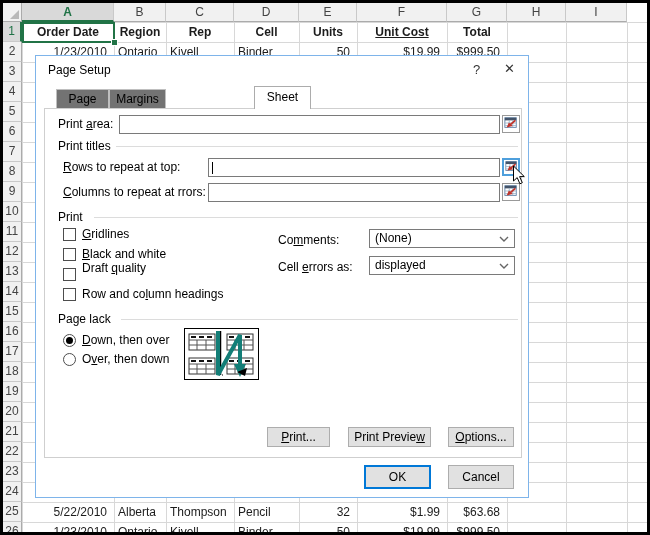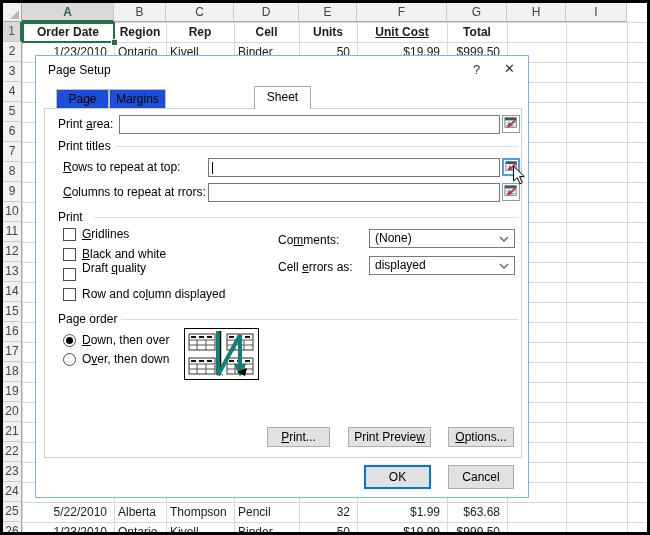--- a/index.html
+++ b/index.html
@@ -16,21 +16,21 @@
   .rowhdr.sel{background:#d9d9d9;color:#1f7246;border-right:2px solid #217346;width:17px;}
   .corner{position:absolute;left:0;top:0;width:18px;height:18px;background:#f1f1f1;border-right:1px solid #ababab;border-bottom:1px solid #ababab;}
   .corner:after{content:"";position:absolute;right:2px;bottom:2px;border-left:9px solid transparent;border-bottom:9px solid #b8b8b8;}
   .cell{position:absolute;height:20px;line-height:20px;font-size:12px;color:#1c1c1c;white-space:nowrap;overflow:hidden;box-sizing:border-box;}
   .cell.b{font-weight:bold;}
   #selbox{position:absolute;box-sizing:border-box;border:2px solid #217346;}
   #fill-handle{position:absolute;width:5px;height:5px;background:#217346;border:1px solid #fff;}
   
   #dlg{position:absolute;left:35px;top:55px;width:494px;height:443px;background:#fff;border:1px solid #7eb4ea;box-sizing:border-box;z-index:10;font-size:12px;color:#000;}
   .abs{position:absolute;}
-  .tab{position:absolute;box-sizing:border-box;background:#1d4ed8;border:1px solid #bfbfbf;border-bottom:none;text-align:center;line-height:18px;height:26px;top:33px;}
+  .tab{position:absolute;box-sizing:border-box;background:#737373;border:1px solid #bfbfbf;border-bottom:none;text-align:center;line-height:18px;height:26px;top:33px;}
   .tab.active{background:#fff;border-color:#acacac;top:30px;height:23px;line-height:21px;z-index:3;}
   #pagebox{position:absolute;left:8px;top:52px;width:478px;height:350px;border:1px solid #cfcfcf;box-sizing:border-box;background:#fff;z-index:1;}
   .grpline{position:absolute;height:1px;background:#dcdcdc;}
   .tb{position:absolute;box-sizing:border-box;border:1px solid #7a7a7a;background:#fff;height:19px;}
   .iconbtn{position:absolute;width:18px;height:18px;box-sizing:border-box;border:1px solid #999;background:#fff;padding:0;}
   .iconbtn.hover{border:2px solid #4e9fdc;}
   .cbx{position:absolute;width:13px;height:13px;box-sizing:border-box;border:1px solid #4d4d4d;background:#fff;}
   .rad{position:absolute;width:13px;height:13px;box-sizing:border-box;border:1px solid #4d4d4d;border-radius:50%;background:#fff;}
   .rad.on:after{content:"";position:absolute;left:2px;top:2px;width:7px;height:7px;border-radius:50%;background:#000;}
   .dd{position:absolute;box-sizing:border-box;border:1px solid #7a7a7a;background:#fff;height:19px;line-height:17px;padding-left:5px;}
@@ -199,33 +199,33 @@
     <div class="lbl" style="left:22px;top:154px;z-index:2;">Print</div>
     <div class="grpline" style="left:58px;top:161px;width:424px;z-index:2;"></div>
 
     <div class="cbx" style="left:27px;top:172px;z-index:2;"></div>
     <div class="lbl" style="left:46px;top:171px;z-index:2;"><span></span><span class="u">G</span><span>ridlines</span></div>
     <div class="cbx" style="left:27px;top:192px;z-index:2;"></div>
     <div class="lbl" style="left:46px;top:191px;z-index:2;"><span></span><span class="u">B</span><span>lack and white</span></div>
     <div class="cbx" style="left:27px;top:212px;z-index:2;"></div>
     <div class="lbl" style="left:46px;top:205px;z-index:2;"><span>Draft </span><span class="u">q</span><span>uality</span></div>
     <div class="cbx" style="left:27px;top:232px;z-index:2;"></div>
-    <div class="lbl" style="left:46px;top:231px;z-index:2;"><span>Row and co</span><span class="u">l</span><span>umn displayed</span></div>
+    <div class="lbl" style="left:46px;top:231px;z-index:2;"><span>Row and co</span><span class="u">l</span><span>umn headings</span></div>
 
     <div class="lbl" style="left:242px;top:177px;z-index:2;"><span>Co</span><span class="u">m</span><span>ments:</span></div>
     <div class="dd" style="left:333px;top:173px;width:146px;z-index:2;"><span>(None)</span><svg width="10" height="6" viewBox="0 0 10 6">
           <polyline points="1,1 5,5 9,1" fill="none" stroke="#666" stroke-width="1.4"></polyline>
         </svg></div>
 
     <div class="lbl" style="left:242px;top:204px;z-index:2;"><span>Cell </span><span class="u">e</span><span>rrors as:</span></div>
     <div class="dd" style="left:333px;top:200px;width:146px;z-index:2;"><span>displayed</span><svg width="10" height="6" viewBox="0 0 10 6">
           <polyline points="1,1 5,5 9,1" fill="none" stroke="#666" stroke-width="1.4"></polyline>
         </svg></div>
 
-    <div class="lbl" style="left:22px;top:256px;z-index:2;">Page order</div>
+    <div class="lbl" style="left:22px;top:256px;z-index:2;">Page lack</div>
     <div class="grpline" style="left:85px;top:263px;width:397px;z-index:2;"></div>
 
     <div class="rad on" style="left:27px;top:278px;z-index:2;"></div>
     <div class="lbl" style="left:46px;top:277px;z-index:2;"><span class="u">D</span><span>own, then over</span></div>
     <div class="rad" style="left:27px;top:297px;z-index:2;"></div>
     <div class="lbl" style="left:46px;top:296px;z-index:2;"><span>O</span><span class="u">v</span><span>er, then down</span></div>
 
     <div class="abs" style="left:148px;top:272px;z-index:2;">
       <svg width="75" height="52" viewBox="0 0 75 52">
         <rect x="0.5" y="0.5" width="74" height="51" fill="#fff" stroke="#000"></rect>

